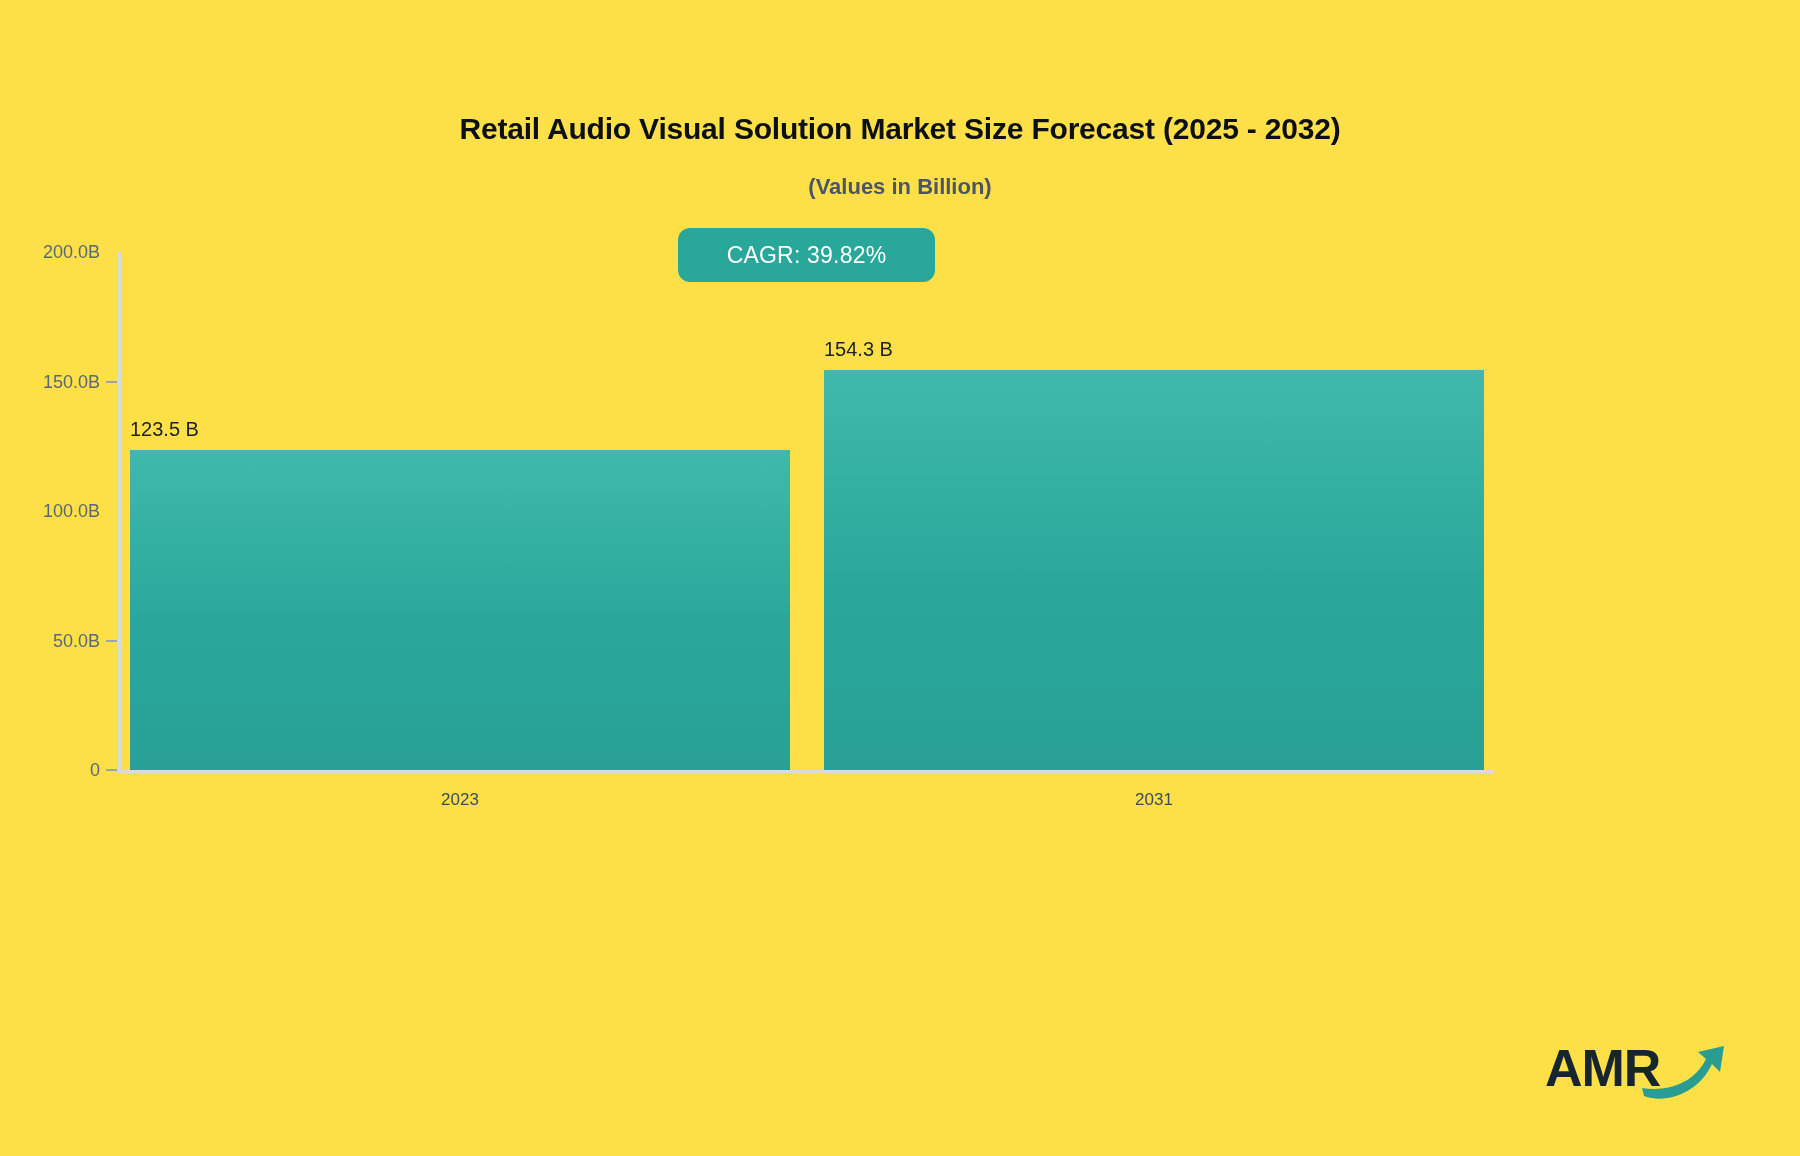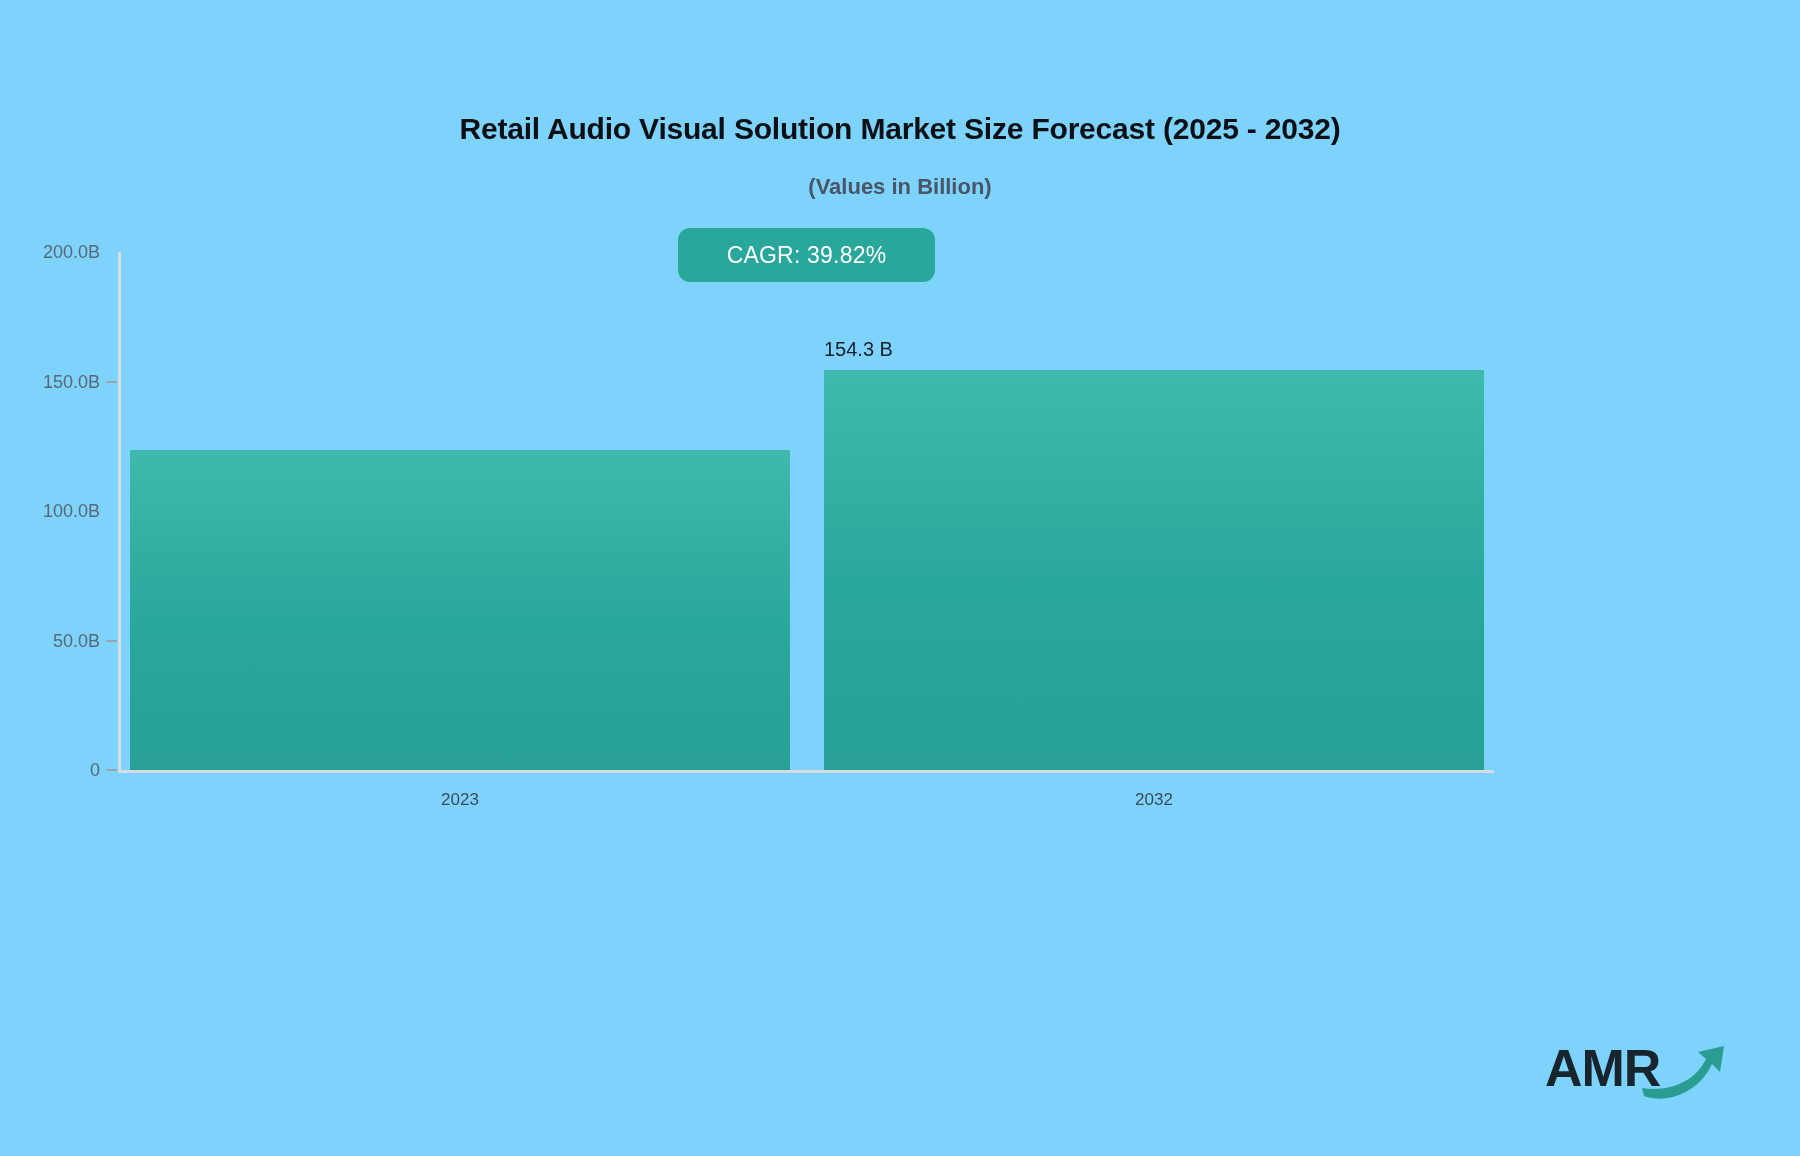--- a/index.html
+++ b/index.html
@@ -13,21 +13,21 @@
     font-family: "Liberation Sans", sans-serif;
     position: relative;
     overflow: hidden;
   }
 
   #page {
     position: absolute;
     left: 0; top: 0;
     width: 1800px;
     height: 1156px;
-    background: #7dd3fc;
+    background: #fde047;
   }
 
   
   .title-block {
     position: absolute;
     left: 0;
     top: 112px;
     width: 1800px;
     text-align: center;
   }
@@ -185,26 +185,27 @@
     <div class="tick-mark" style="top:388.5px;"></div>
     <div class="y-tick" style="top:518px;">0</div>
     <div class="tick-mark" style="top:518px;"></div>
   </div>
 
   <div class="plot">
     <div class="y-axis-line"></div>
     <div class="x-axis-line"></div>
 
     <div class="bar" style="left:12px; width:660px; height:319.9px;"></div>
+    <div class="bar-label" style="left:12px; width:660px; top:166px;">123.5 B</div>
 
     <div class="bar" style="left:706px; width:660px; height:399.6px;"></div>
     <div class="bar-label" style="left:706px; width:660px; top:86px;">154.3 B</div>
 
     <div class="cat-label" style="left:12px; width:660px; top:538px;">2023</div>
-    <div class="cat-label" style="left:706px; width:660px; top:538px;">2032</div>
+    <div class="cat-label" style="left:706px; width:660px; top:538px;">2031</div>
   </div>
 
   <div class="logo">
     <div class="logo-text">AMR</div>
     <div class="logo-swoosh">
       <svg width="90" height="60" viewBox="0 0 90 60" xmlns="http://www.w3.org/2000/svg">
         <path d="M4 50 C 26 58, 58 48, 72 18 L 80 26 L 84 0 L 58 6 L 66 13 C 54 38, 26 46, 2 42 Z" fill="#2a9d93"></path>
       </svg>
     </div>
   </div>

